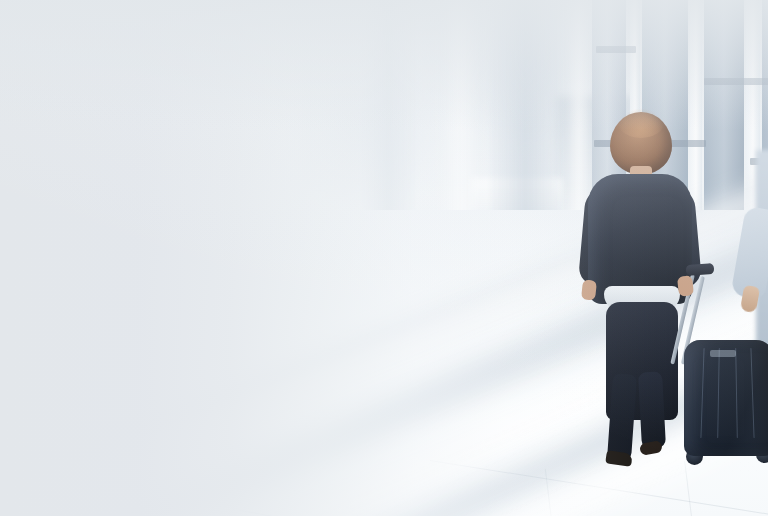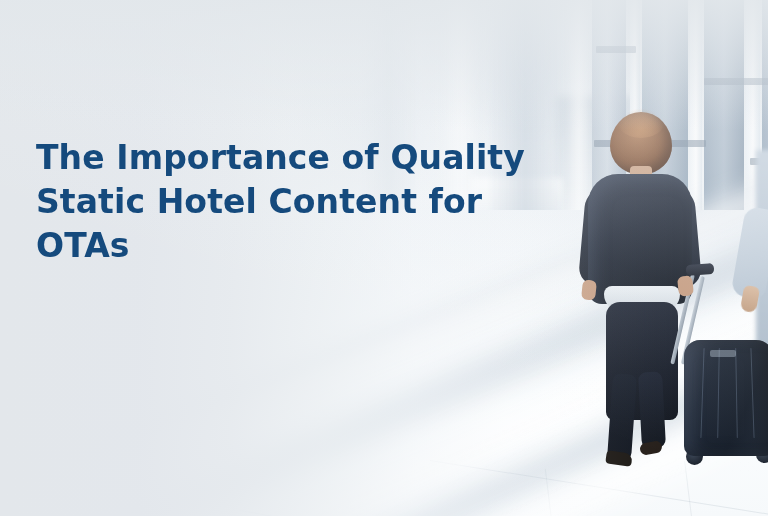--- a/index.html
+++ b/index.html
@@ -341,17 +341,14 @@
         <div class="rib r4"></div>
         <div class="case-badge"></div>
       </div>
     </div>
 
     <div class="overlay"></div>
     <div class="overlay-soft"></div>
     <div class="vignette-top"></div>
   </div>
 
-  <h1 class="headline">The Importance of Quality
-Static Hotel Content for
-OTAs</h1>
 
 </div>
 
 </body></html>

